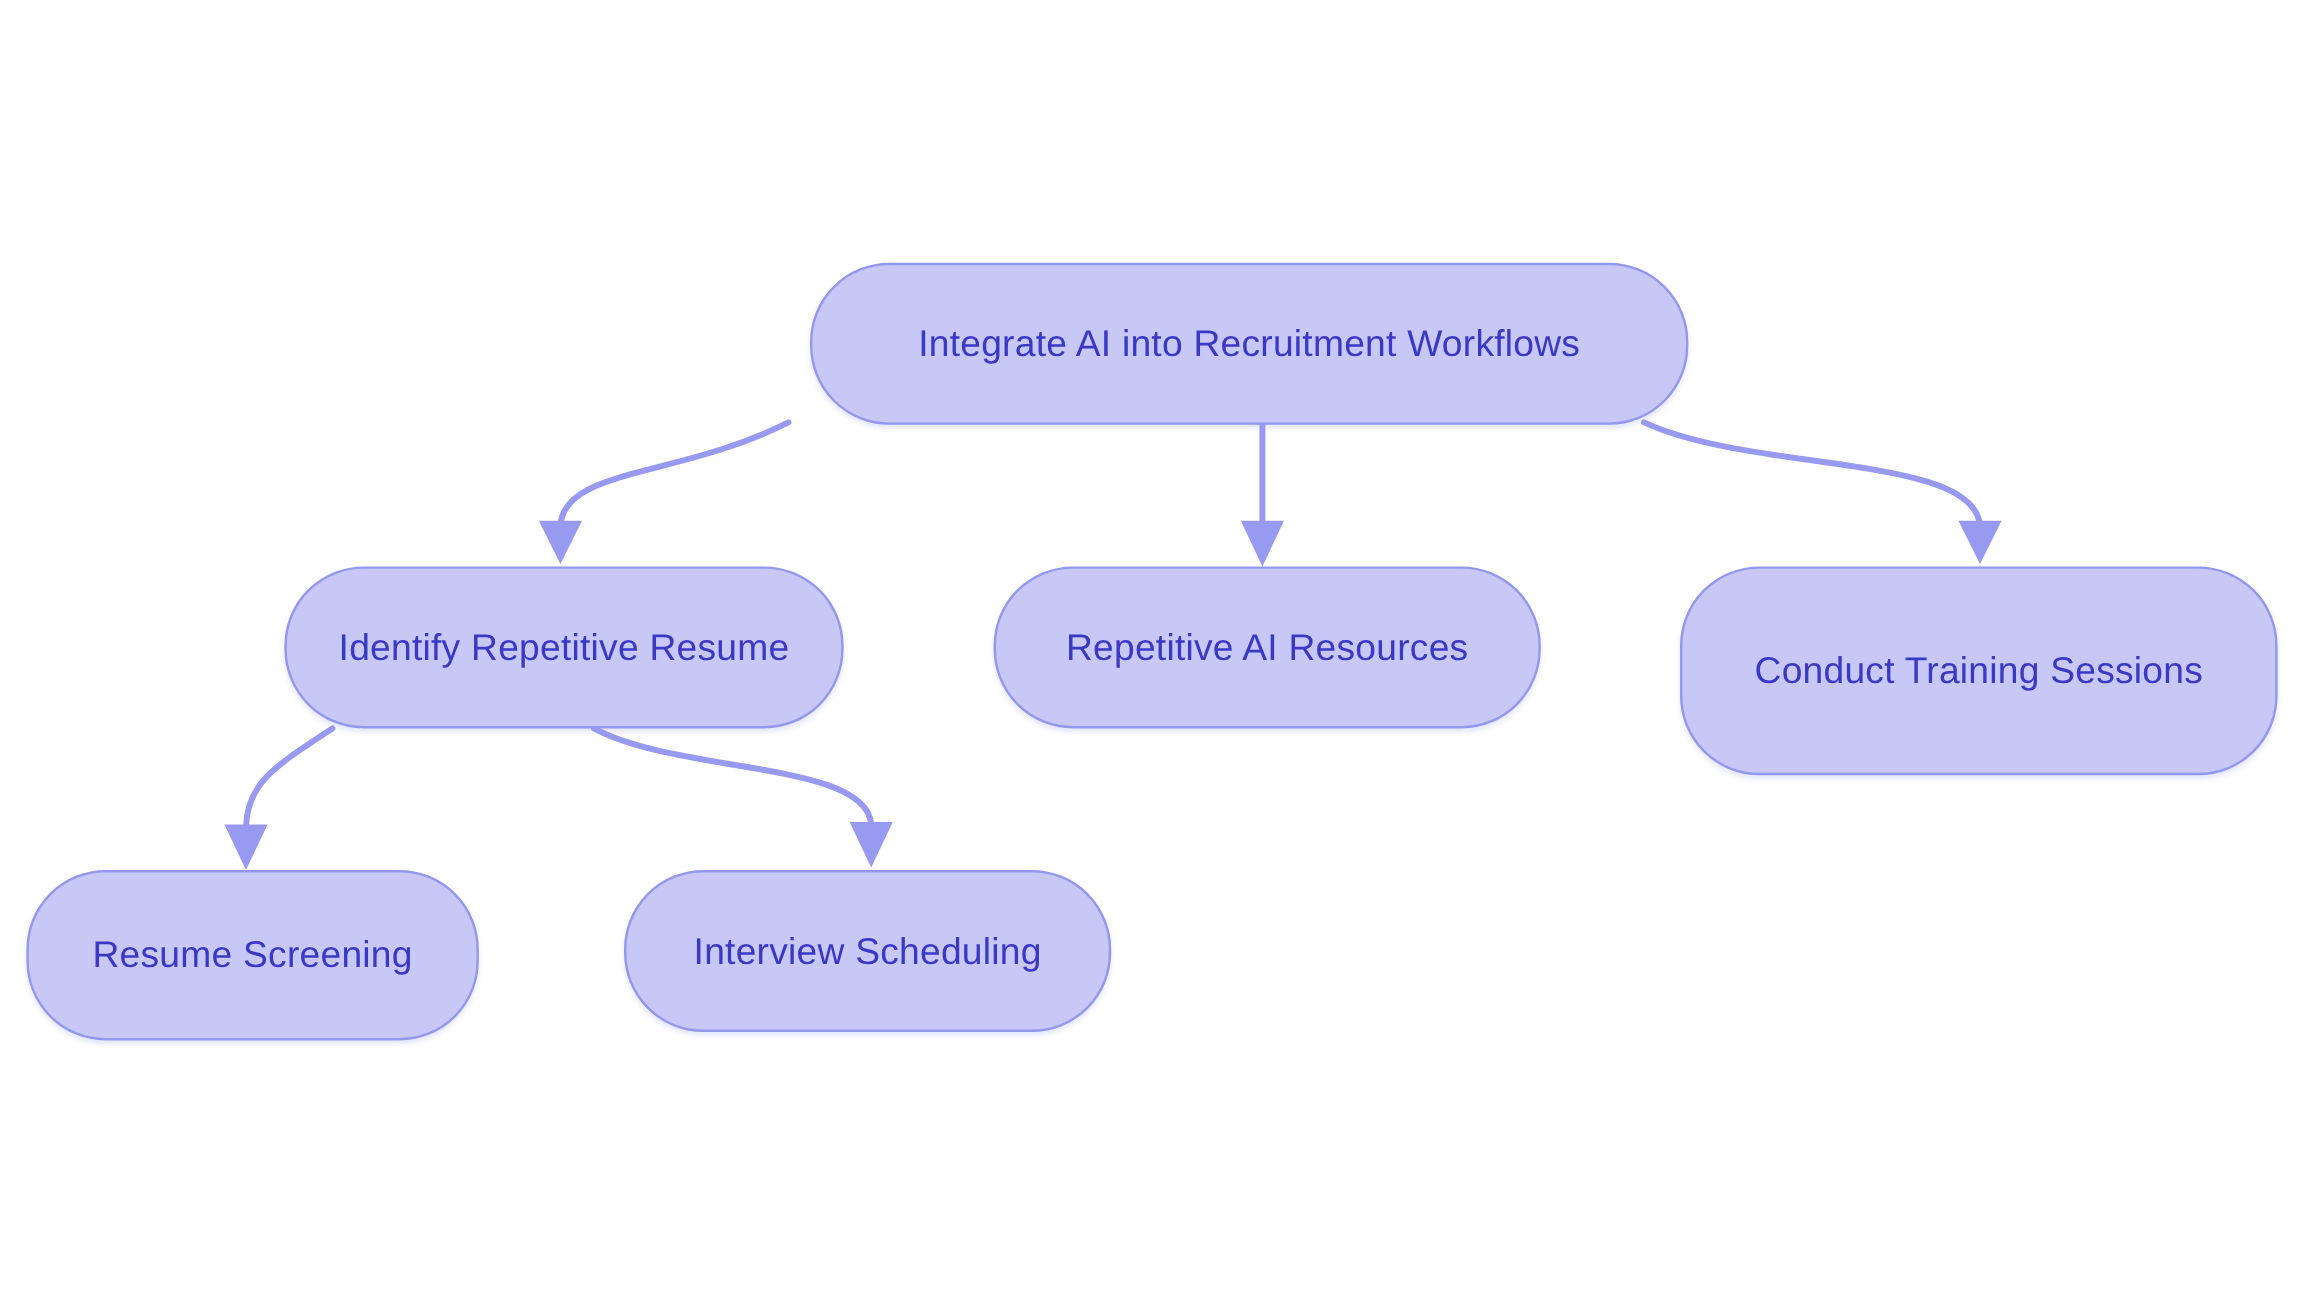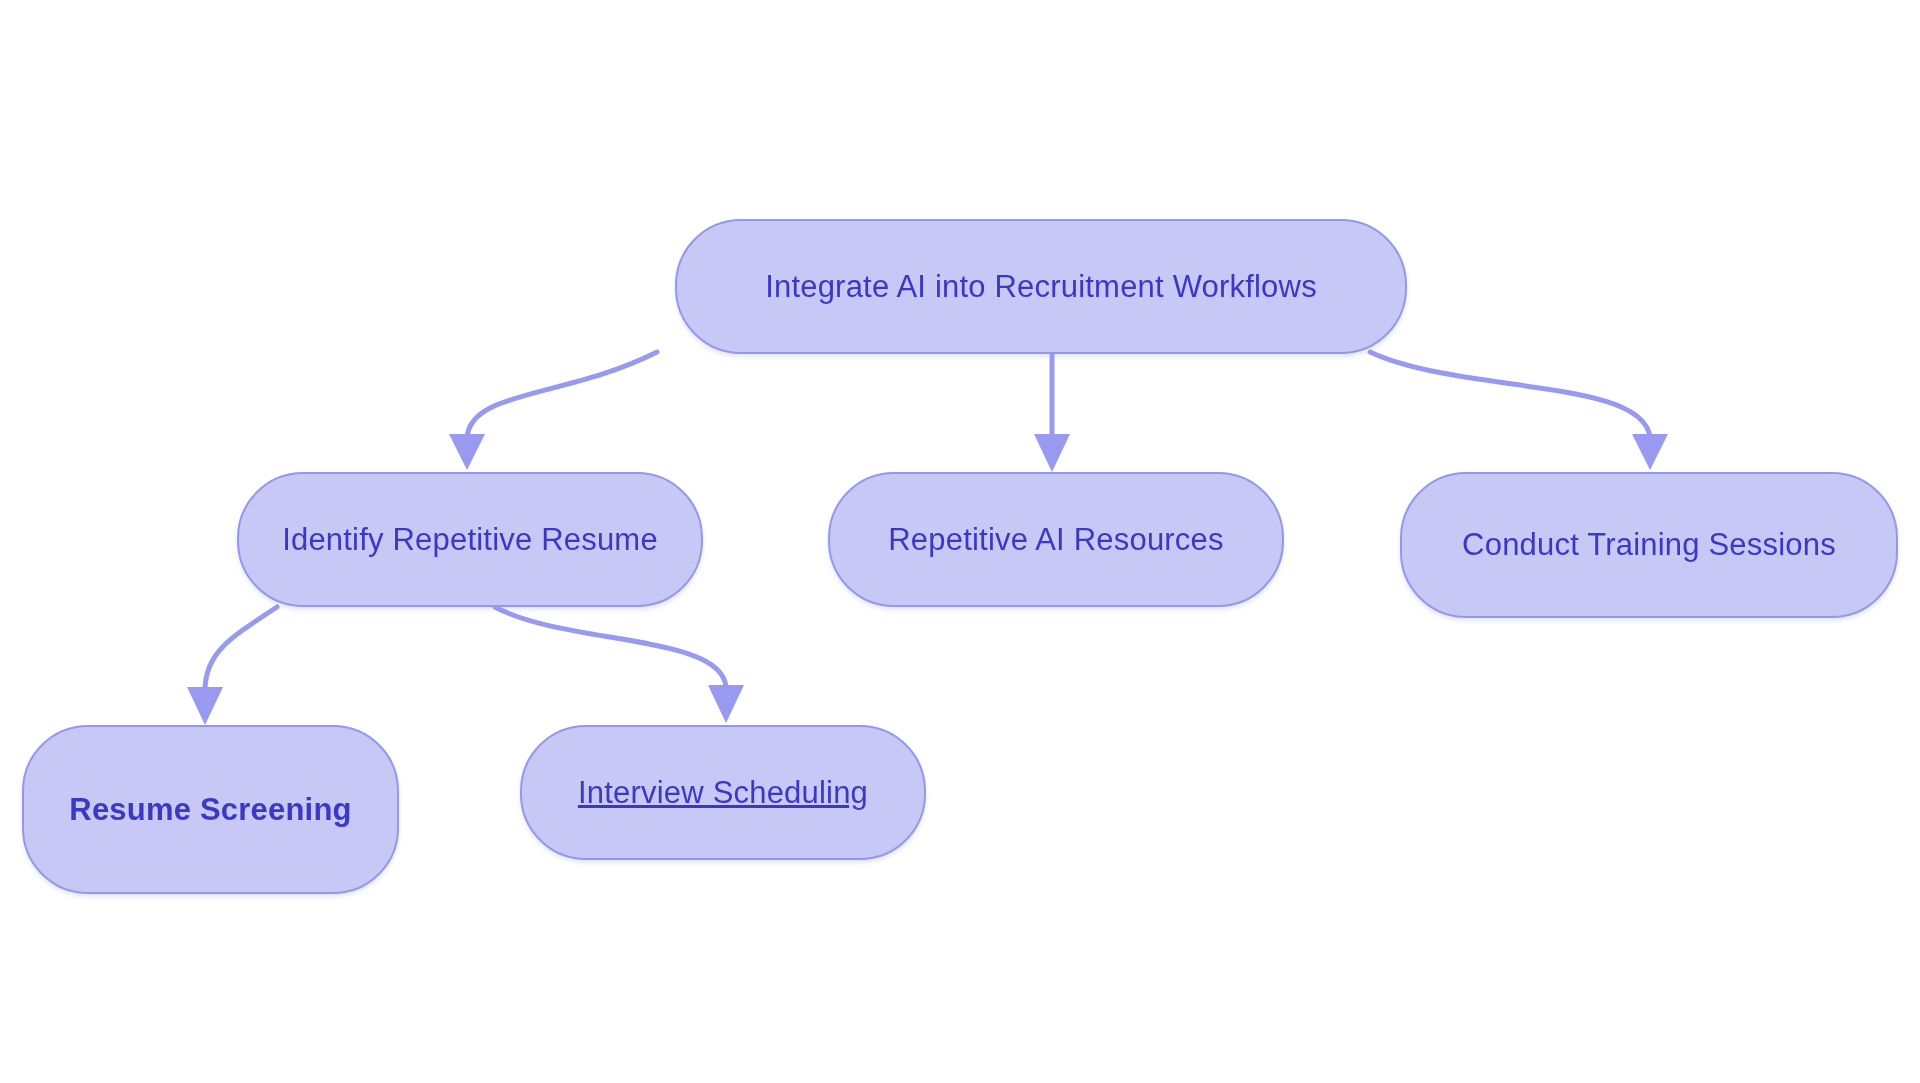--- a/index.html
+++ b/index.html
@@ -20,23 +20,23 @@
     color:#3a38c7;
     font-size:31px;
     letter-spacing:0.2px;
     text-align:left;
     box-sizing:border-box;
     box-shadow:0 3px 4px rgba(153,156,240,0.25);
   }
   #n-root      {left:675px; top:219px; width:732px; height:135px;}
   #n-identify  {left:237px; top:472px; width:466px; height:135px;}
   #n-implement {left:828px; top:472px; width:456px; height:135px;}
-  #n-training  {left:1400px;top:472px; width:498px; height:146px;}
-  #n-resume    {left:22px;  top:725px; width:377px; height:169px;font-weight:bold;}
-  #n-interview {left:520px; top:725px; width:406px; height:135px;text-decoration:underline;}
+  #n-training  {left:1400px;top:472px; width:498px; height:174px;}
+  #n-resume    {left:22px;  top:725px; width:377px; height:142px;}
+  #n-interview {left:520px; top:725px; width:406px; height:135px;}
   .edge-path{fill:none;stroke:#979af0;stroke-width:5;stroke-linecap:round;}
   .edge-head{fill:#979af0;stroke:none;}
 </style>
 </head>
 <body>
 
 <div class="canvas">
 
   <svg class="edges" viewBox="0 0 1920 1083" xmlns="http://www.w3.org/2000/svg">
 

